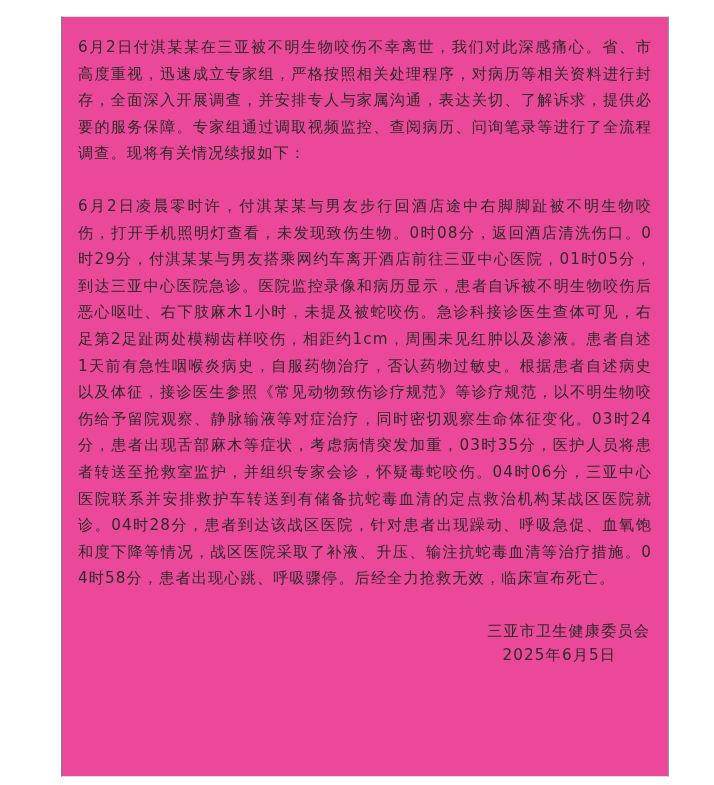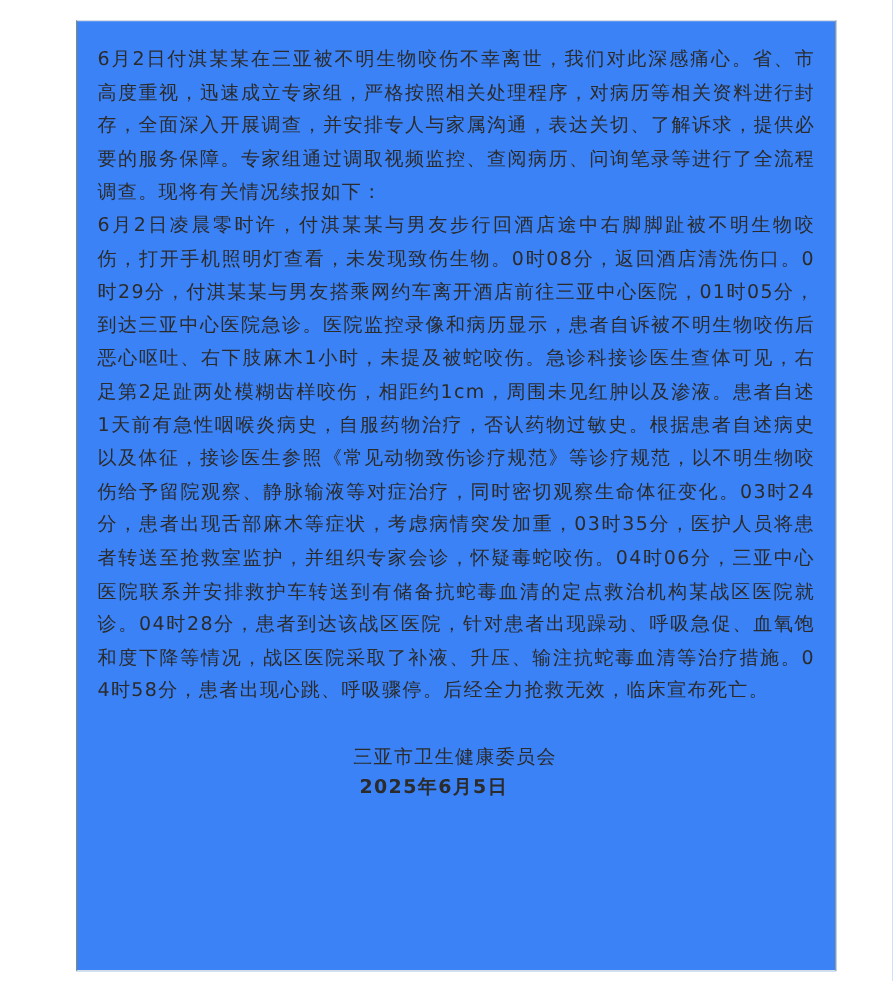--- a/index.html
+++ b/index.html
@@ -14,50 +14,50 @@
       overflow: hidden;
       font-family: "DejaVu Sans", "Liberation Sans", sans-serif;
     }
     .notice-box {
       position: absolute;
       left: 61px;
       top: 16px;
       width: 608px;
       height: 761px;
       box-sizing: border-box;
-      background: #3b82f6;
+      background: #ec4899;
       border-left: 1px solid #6f8290;
       border-right: 1px solid #8a9aa6;
       border-top: 1px solid #d6dee5;
       border-bottom: 1px solid #d6dee5;
       padding: 17px 16px 0 16px;
       color: #2b2b2b;
     }
     .para {
       margin: 0;
       font-size: 15.2px;
       line-height: 26.6px;
       letter-spacing: 1.1px;
       text-align: justify;
       text-justify: inter-character;
       word-break: break-all;
     }
     .para + .para {
+      margin-top: 26px;
     }
     .signature {
       margin-top: 27px;
-      text-align: center;
+      text-align: right;
       font-size: 15.2px;
       line-height: 24px;
       letter-spacing: 1.1px;
       padding-right: 2px;
     }
     .signature .date {
       padding-right: 34px;
-      font-weight: bold;
     }
   </style>
 </head>
 <body>
 
 <div class="notice-box">
   <p class="para">6月2日付淇某某在三亚被不明生物咬伤不幸离世，我们对此深感痛心。省、市高度重视，迅速成立专家组，严格按照相关处理程序，对病历等相关资料进行封存，全面深入开展调查，并安排专人与家属沟通，表达关切、了解诉求，提供必要的服务保障。专家组通过调取视频监控、查阅病历、问询笔录等进行了全流程调查。现将有关情况续报如下：</p>
   <p class="para">6月2日凌晨零时许，付淇某某与男友步行回酒店途中右脚脚趾被不明生物咬伤，打开手机照明灯查看，未发现致伤生物。0时08分，返回酒店清洗伤口。0时29分，付淇某某与男友搭乘网约车离开酒店前往三亚中心医院，01时05分，到达三亚中心医院急诊。医院监控录像和病历显示，患者自诉被不明生物咬伤后恶心呕吐、右下肢麻木1小时，未提及被蛇咬伤。急诊科接诊医生查体可见，右足第2足趾两处模糊齿样咬伤，相距约1cm，周围未见红肿以及渗液。患者自述1天前有急性咽喉炎病史，自服药物治疗，否认药物过敏史。根据患者自述病史以及体征，接诊医生参照《常见动物致伤诊疗规范》等诊疗规范，以不明生物咬伤给予留院观察、静脉输液等对症治疗，同时密切观察生命体征变化。03时24分，患者出现舌部麻木等症状，考虑病情突发加重，03时35分，医护人员将患者转送至抢救室监护，并组织专家会诊，怀疑毒蛇咬伤。04时06分，三亚中心医院联系并安排救护车转送到有储备抗蛇毒血清的定点救治机构某战区医院就诊。04时28分，患者到达该战区医院，针对患者出现躁动、呼吸急促、血氧饱和度下降等情况，战区医院采取了补液、升压、输注抗蛇毒血清等治疗措施。04时58分，患者出现心跳、呼吸骤停。后经全力抢救无效，临床宣布死亡。</p>
   <div class="signature">
     <div>三亚市卫生健康委员会</div>

